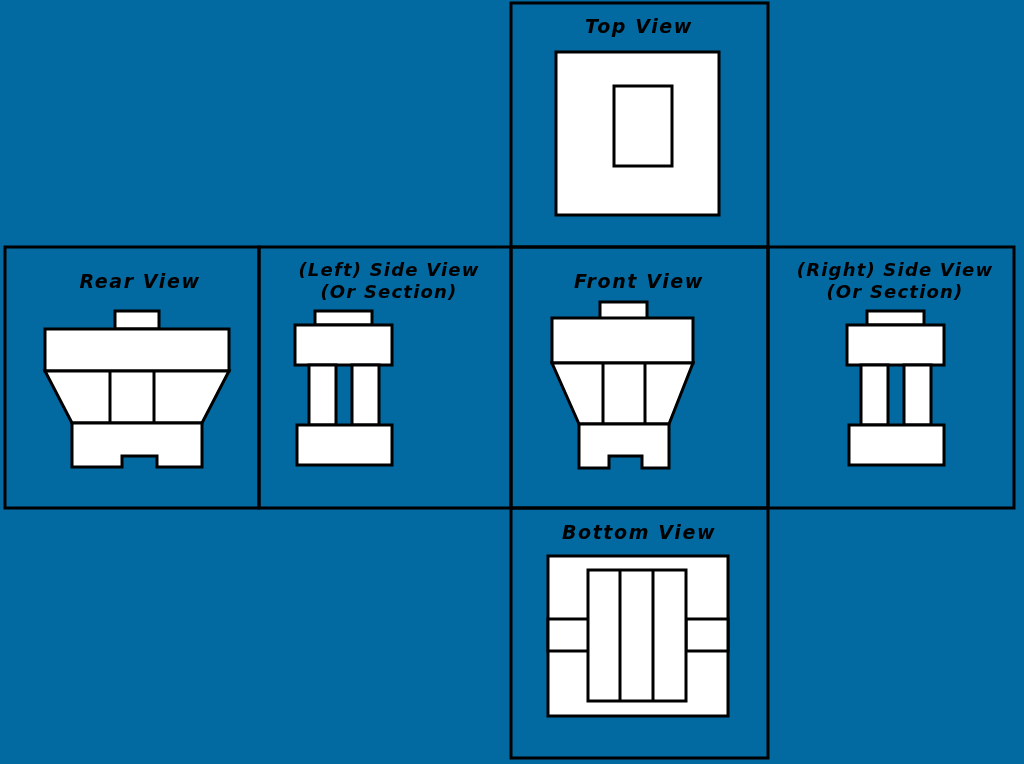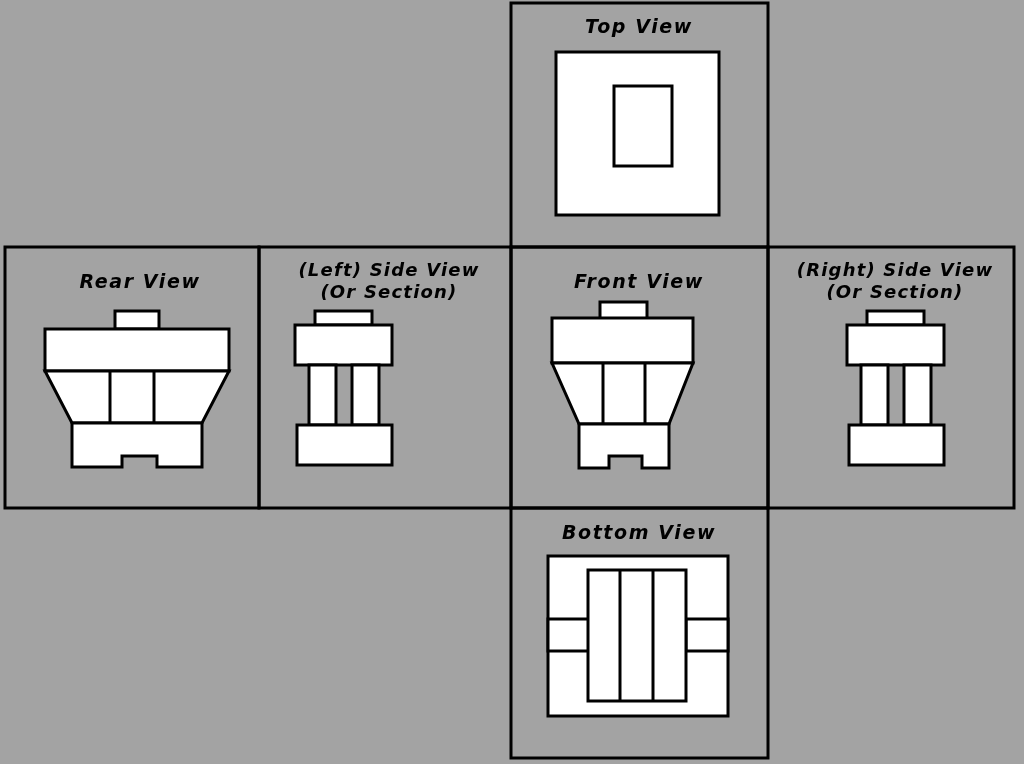--- a/index.html
+++ b/index.html
@@ -10,21 +10,21 @@
   body {
     width: 1024px;
     height: 764px;
     font-family: "DejaVu Sans", sans-serif;
     overflow: hidden;
   }
   #sheet {
     position: relative;
     width: 1024px;
     height: 764px;
-    background: #a3a3a3;
+    background: #0369a1;
   }
   svg#drawing {
     display: block;
     width: 1024px;
     height: 764px;
   }
   .frame {
     fill: none;
     stroke: #000000;
     stroke-width: 3;

